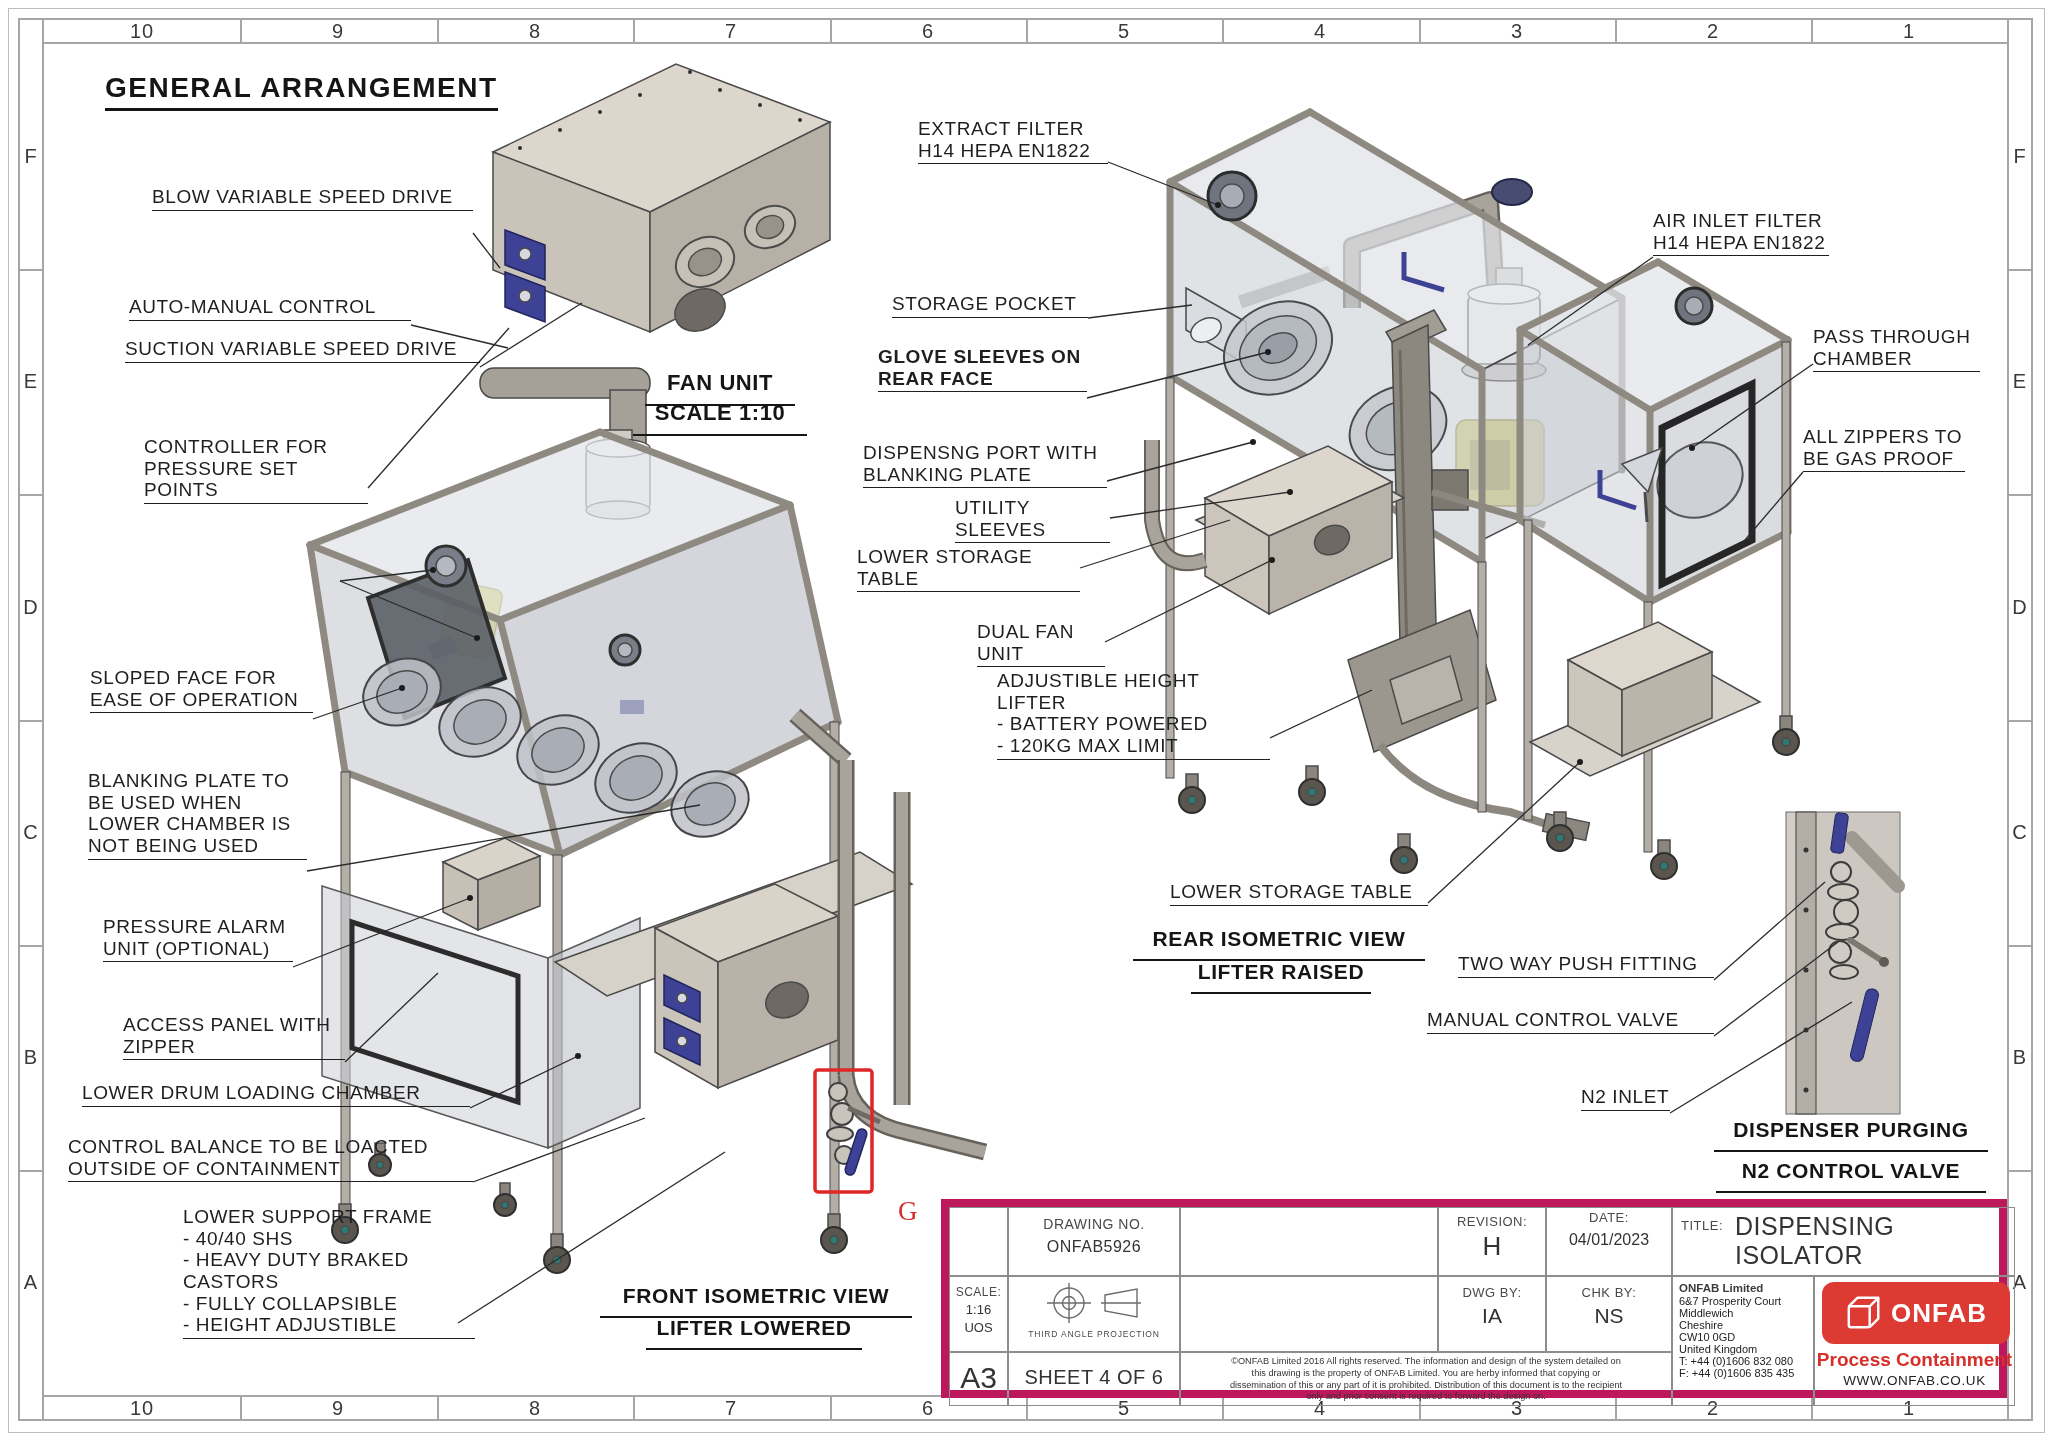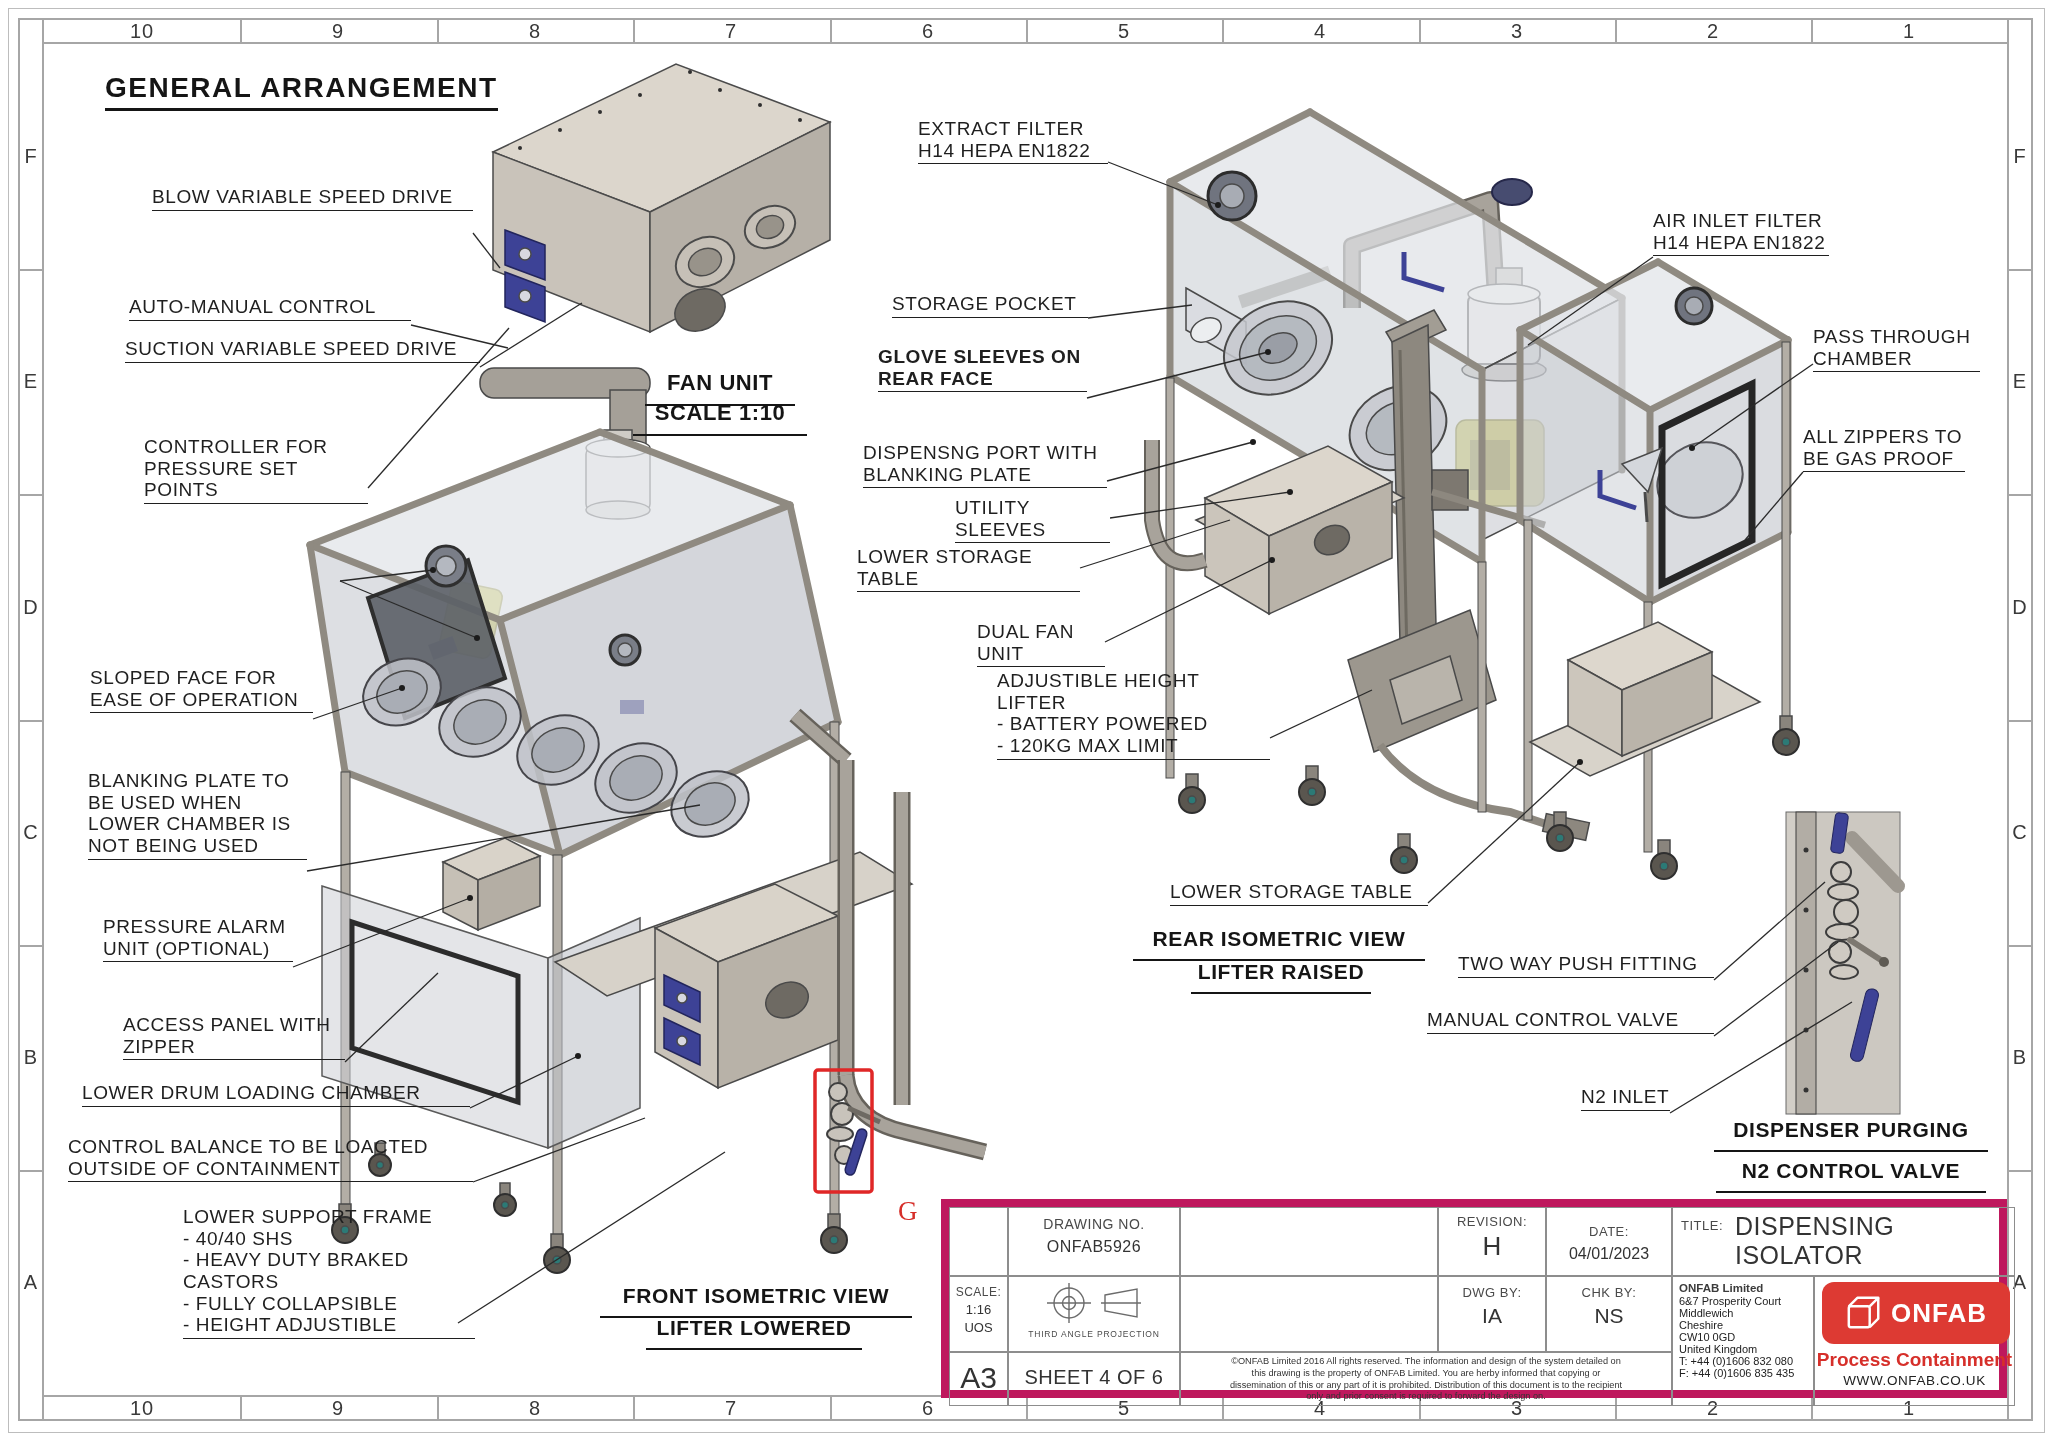--- a/index.html
+++ b/index.html
@@ -514,21 +514,21 @@
     <div class="cell" style="left:59px;top:0px;width:172px;height:69px;text-align:center">
       <div class="cl" style="margin-top:8px;font-size:14px">DRAWING NO.</div>
       <div class="cv" style="font-size:16px;margin-top:6px;letter-spacing:.5px">ONFAB5926</div>
     </div>
     <div class="cell" style="left:231px;top:0px;width:258px;height:69px"></div>
     <div class="cell" style="left:489px;top:0px;width:108px;height:69px;text-align:center">
       <div class="cl" style="margin-top:6px">REVISION:</div>
       <div class="cv" style="font-size:26px;margin-top:2px">H</div>
     </div>
     <div class="cell" style="left:597px;top:0px;width:126px;height:69px;text-align:center">
-      <div class="cl" style="margin-top:16px">DATE:</div>
+      <div class="cl" style="margin-top:2px">DATE:</div>
       <div class="cv" style="font-size:16px;margin-top:6px">04/01/2023</div>
     </div>
     <div class="cell" style="left:723px;top:0px;width:343px;height:69px">
       <span class="cl" style="position:absolute;left:8px;top:10px">TITLE:</span>
       <span class="cv" style="position:absolute;left:62px;top:4px;font-size:25px;letter-spacing:.5px">DISPENSING ISOLATOR</span>
     </div>
 
     <div class="cell" style="left:0px;top:69px;width:59px;height:76px;text-align:center">
       <div class="cl" style="margin-top:8px;font-size:12px">SCALE:</div>
       <div class="cv" style="font-size:13px;margin-top:3px">1:16</div>

